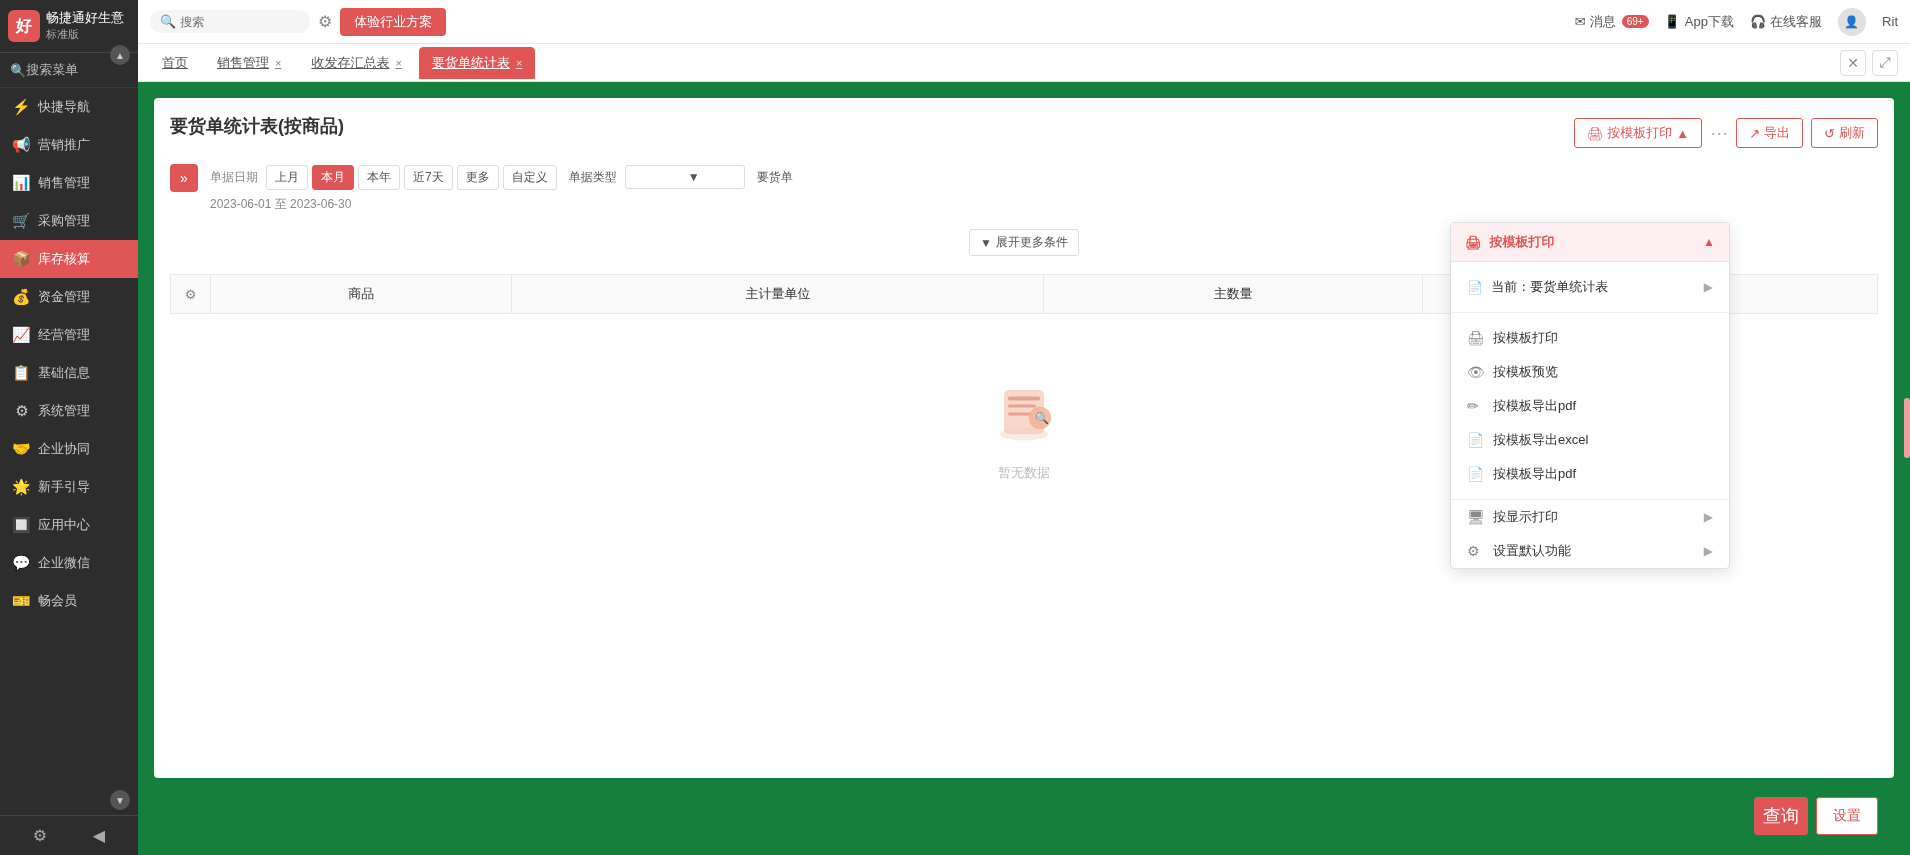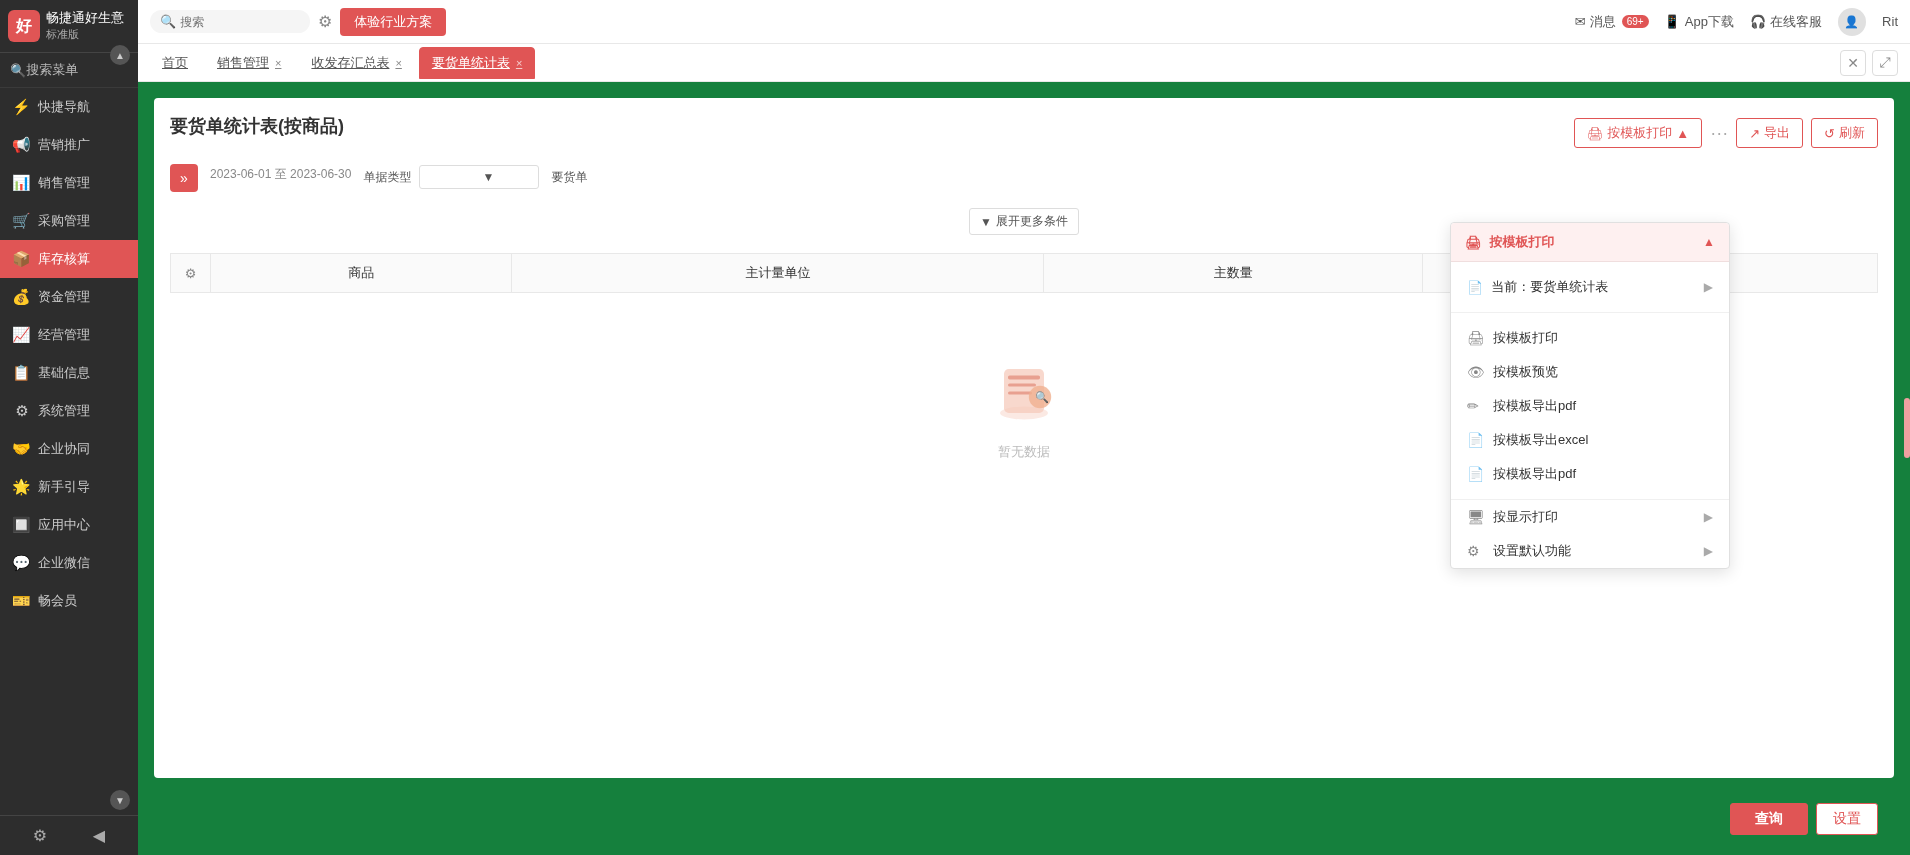--- a/index.html
+++ b/index.html
@@ -647,20 +647,29 @@
           <button class="action-btn" style="border-color:#e05555;color:#e05555;">
             <span>↺</span>
             <span>刷新</span>
           </button>
         </div>
       </div>
 
       <div style="display:flex;align-items:flex-start;gap:12px;margin-bottom:8px;flex-wrap:wrap;">
         <div class="filter-expand-btn">»</div>
         <div class="filter-group">
+          <div class="filter-date-btns">
+            <span class="filter-label" style="margin-right:4px;line-height:26px;">单据日期</span>
+            <button class="date-btn">上月</button>
+            <button class="date-btn active">本月</button>
+            <button class="date-btn">本年</button>
+            <button class="date-btn">近7天</button>
+            <button class="date-btn">更多</button>
+            <button class="date-btn">自定义</button>
+          </div>
           <div class="filter-date-range">2023-06-01 至 2023-06-30</div>
         </div>
         <div style="display:flex;align-items:center;gap:8px;margin-top:0;">
           <span class="filter-type-label" style="line-height:26px;">单据类型</span>
           <div class="select-box">
             <span></span>
             <span>▼</span>
           </div>
         </div>
         <div style="display:flex;align-items:center;gap:8px;margin-top:0;">
@@ -703,21 +712,21 @@
                 </svg>
                 <span style="font-size:13px;color:#bbb;">暂无数据</span>
               </div>
             </td>
           </tr>
         </tbody>
       </table>
     </div>
 
     <div style="position:absolute;bottom:20px;right:32px;display:flex;gap:8px;">
-      <button class="action-btn primary" style="padding:6px 24px;font-size:14px;font-weight:bold;">查询</button>
+      <button class="action-btn primary" style="padding:6px 8px;font-size:18px;">查询</button>
       <button class="action-btn outline-red" style="padding:6px 16px;font-size:14px;">设置</button>
     </div>
 
     <div class="print-dropdown">
 
       <div class="print-dropdown-header">
         <div class="header-left">
           <span>🖨</span>
           <span>按模板打印</span>
         </div>

